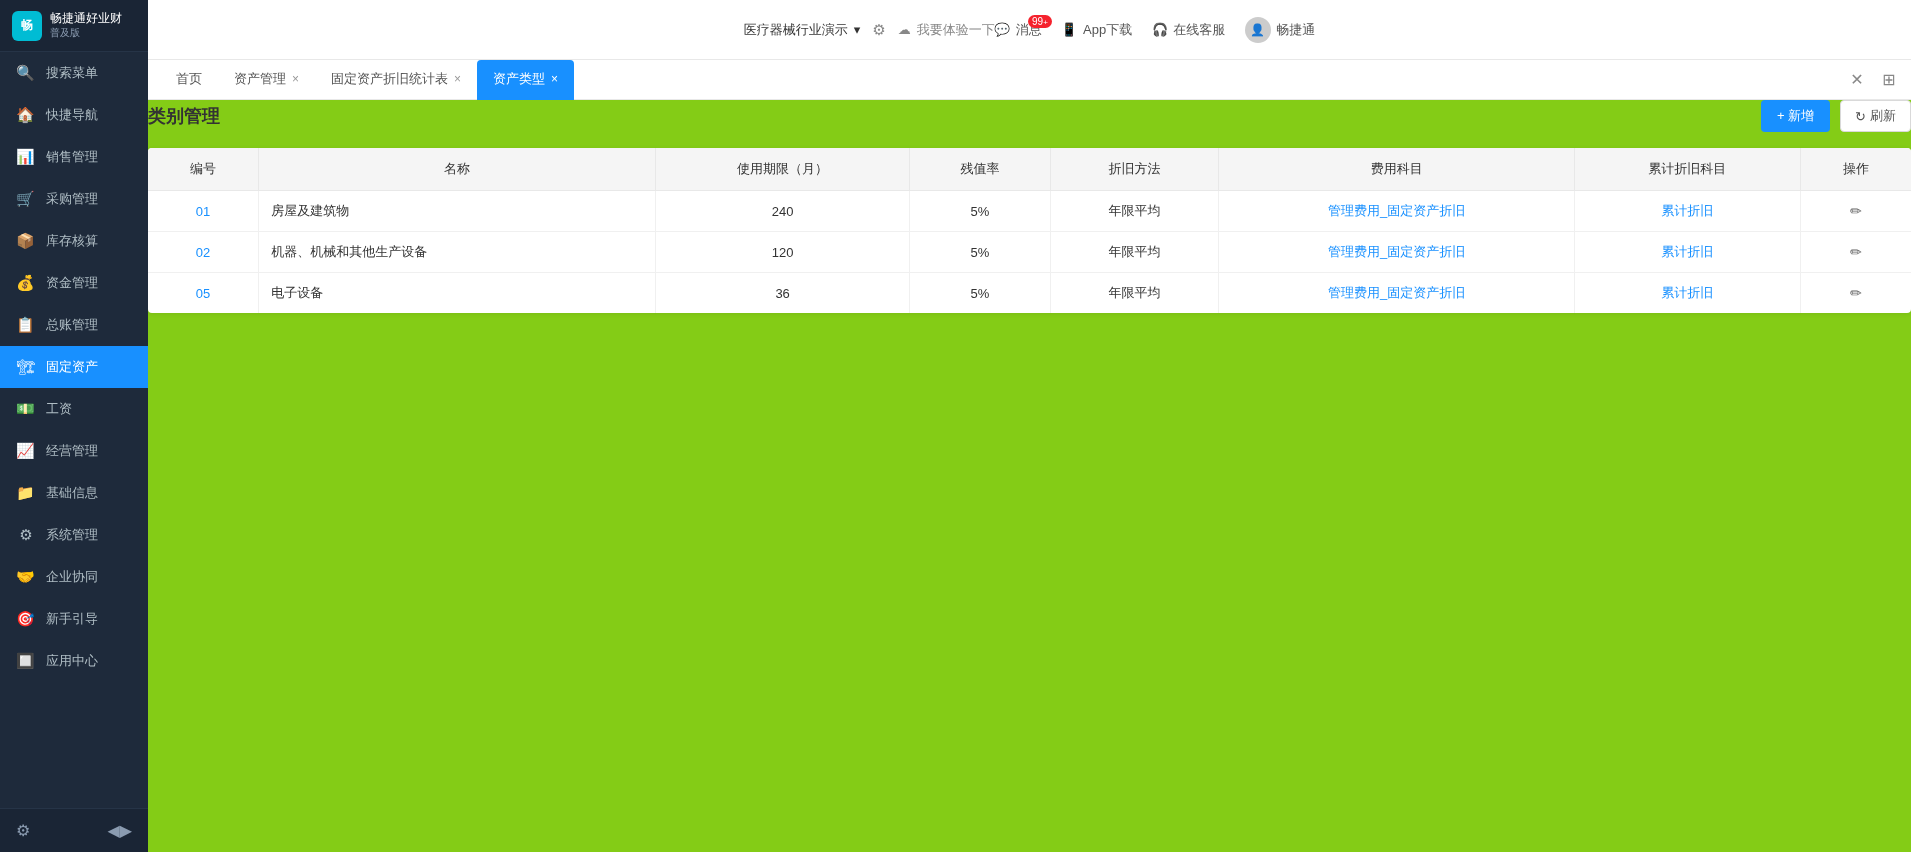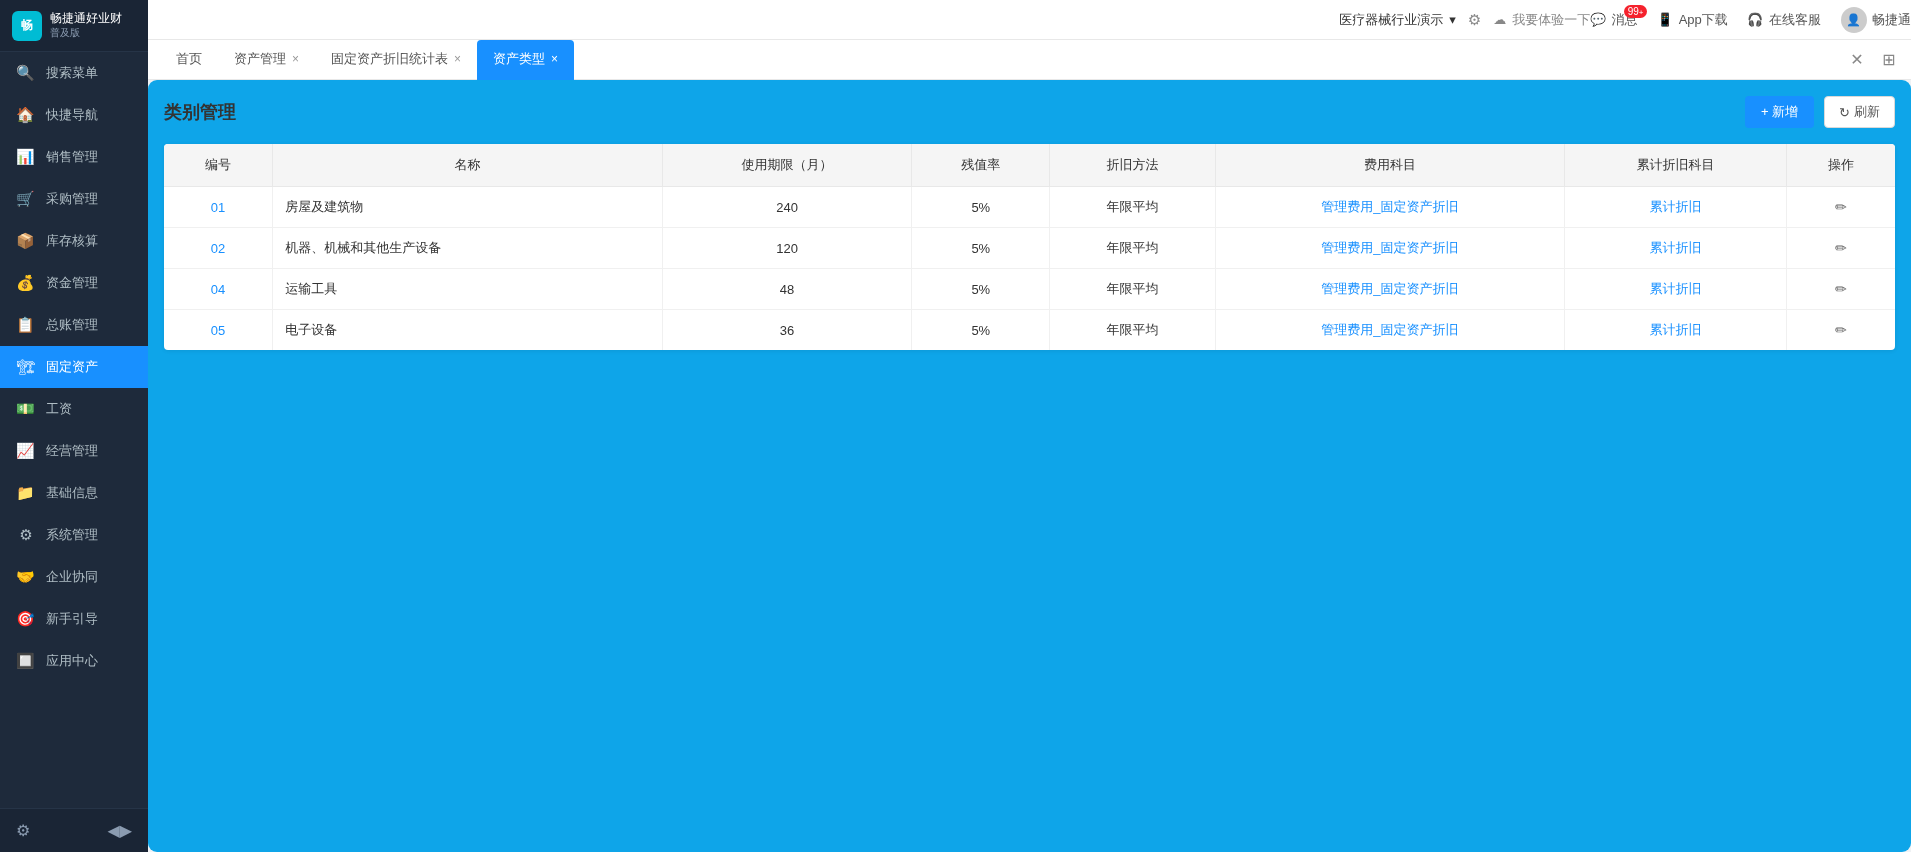--- a/index.html
+++ b/index.html
@@ -68,27 +68,27 @@
     .main {
       flex: 1;
       display: flex;
       flex-direction: column;
       overflow: hidden;
       background: #f0f2f5;
     }
 
     
     .topbar {
-      height: 40px;
+      height: 60px;
       background: white;
       display: flex;
       align-items: center;
       padding: 0 0;
       border-bottom: 1px solid #e8e8e8;
-      justify-content: flex-end;
+      justify-content: center;
       flex-shrink: 0;
     }
     .topbar-left { display: flex; align-items: center; gap: 12px; }
     .topbar-selector {
       display: flex;
       align-items: center;
       gap: 6px;
       cursor: pointer;
       color: #333;
       font-size: 13px;
@@ -146,24 +146,22 @@
     .tab.active { color: white; background: #1890ff; border-radius: 4px 4px 0 0; border-bottom: 2px solid #1890ff; }
     .tab-close { color: #999; font-size: 12px; cursor: pointer; }
     .tab.active .tab-close { color: white; }
     .tab-home { color: #555; }
     .tabsbar-controls { position: absolute; right: 10px; display: flex; gap: 8px; align-items: center; }
     .tabsbar-ctrl-btn { width: 24px; height: 24px; display: flex; align-items: center; justify-content: center; cursor: pointer; color: #888; font-size: 16px; }
 
     
     .content {
       flex: 1;
-      padding: 16px;
       overflow: auto;
-      background: #0ea5e9;
-      border-radius: 9px;
+      background: #84cc16;
     }
 
     
     .page-header {
       display: flex;
       align-items: center;
       justify-content: space-between;
       margin-bottom: 16px;
     }
     .page-title { font-size: 18px; font-weight: bold; color: #333; }
@@ -399,30 +397,20 @@
       <td class="td-code">02</td>
       <td class="td-name">机器、机械和其他生产设备</td>
       <td>120</td>
       <td>5%</td>
       <td>年限平均</td>
       <td class="td-subject">管理费用_固定资产折旧</td>
       <td class="td-subject">累计折旧</td>
       <td class="td-edit"><span class="edit-icon">✏</span></td>
     </tr>
             <tr>
-      <td class="td-code">04</td>
-      <td class="td-name">运输工具</td>
-      <td>48</td>
-      <td>5%</td>
-      <td>年限平均</td>
-      <td class="td-subject">管理费用_固定资产折旧</td>
-      <td class="td-subject">累计折旧</td>
-      <td class="td-edit"><span class="edit-icon">✏</span></td>
-    </tr>
-            <tr>
       <td class="td-code">05</td>
       <td class="td-name">电子设备</td>
       <td>36</td>
       <td>5%</td>
       <td>年限平均</td>
       <td class="td-subject">管理费用_固定资产折旧</td>
       <td class="td-subject">累计折旧</td>
       <td class="td-edit"><span class="edit-icon">✏</span></td>
     </tr>
           </tbody>

